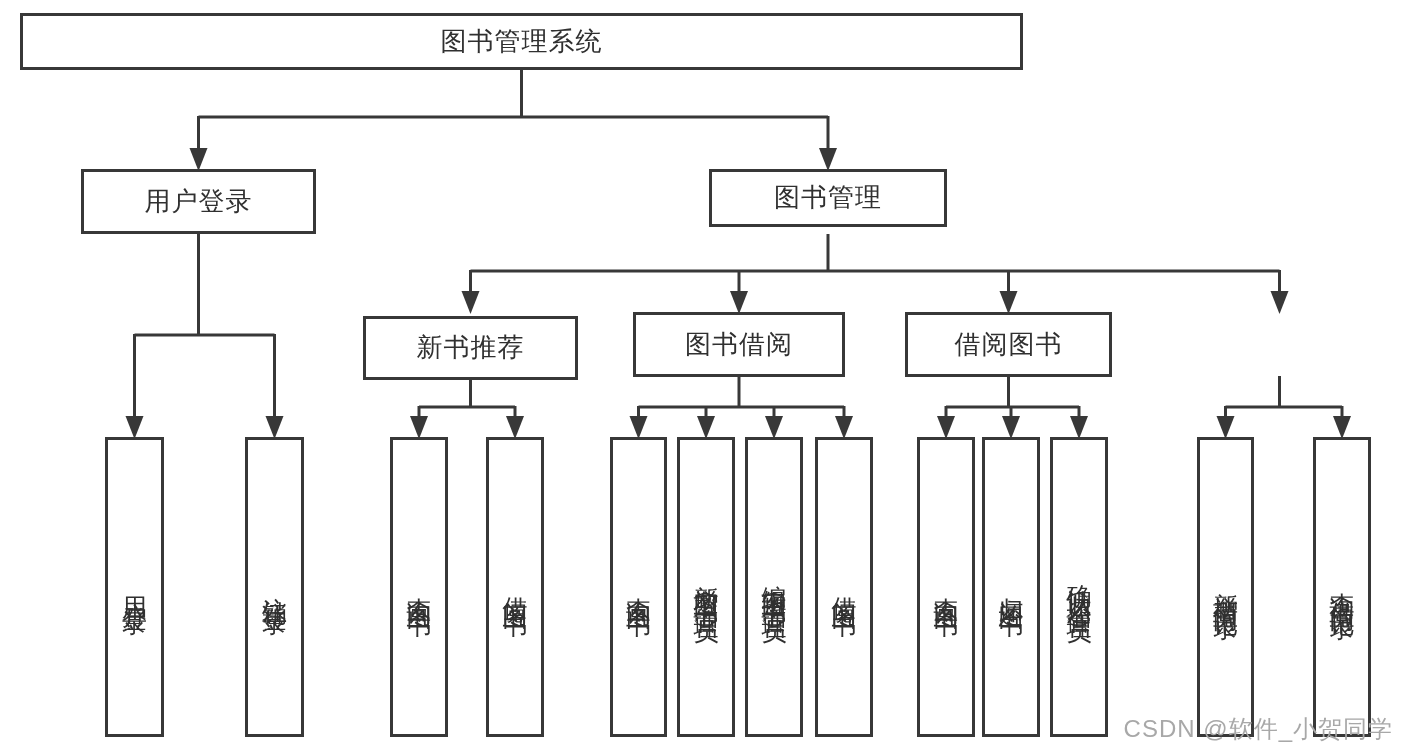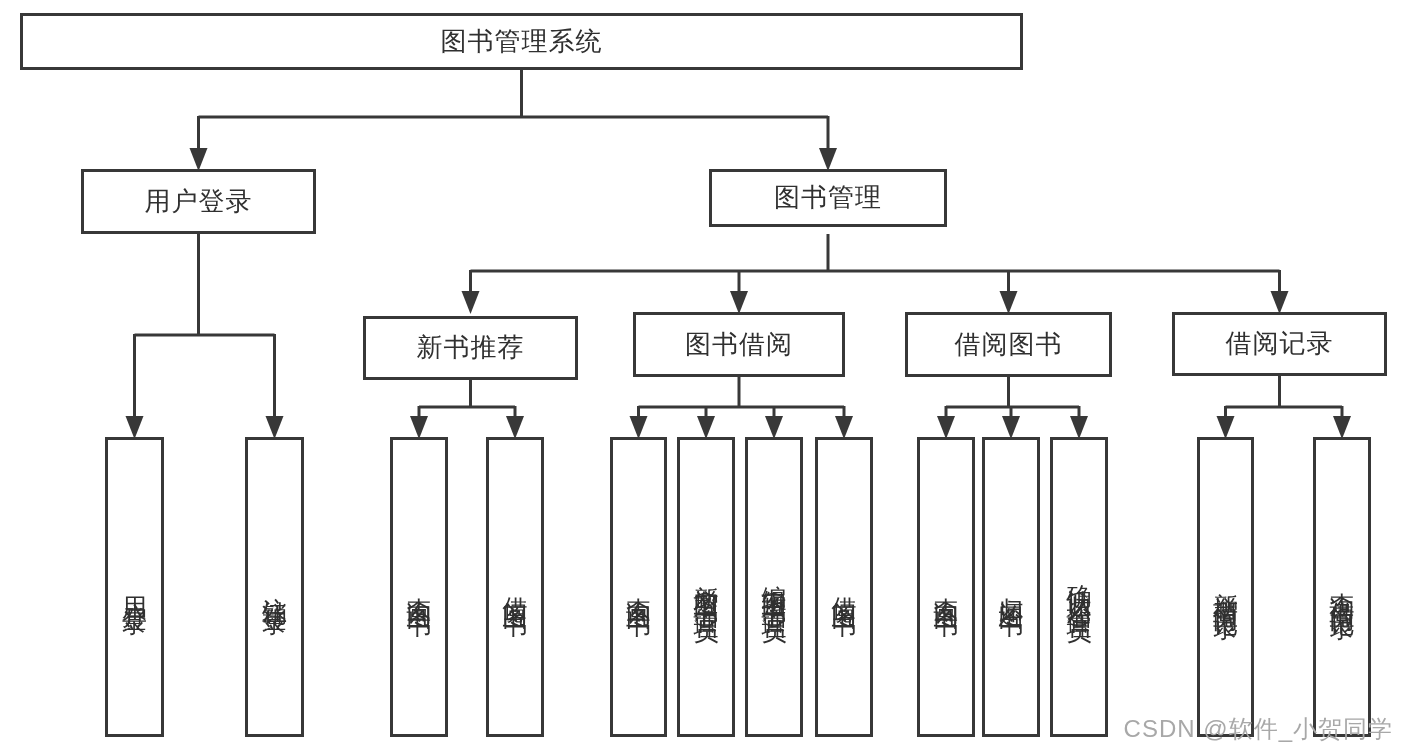--- a/index.html
+++ b/index.html
@@ -121,21 +121,20 @@
       <line x1="1342" y1="406" x2="1342" y2="419" stroke="#383838" stroke-width="3"></line>
       <polygon points="1333,416 1351,416 1342,439" fill="#383838"></polygon>
     </svg>
   <div class="nodes">
       <div class="node h" style="left: 20px; top: 13px; width: 1003px; height: 57px;">图书管理系统</div>
       <div class="node h" style="left: 81px; top: 169px; width: 235px; height: 65px;">用户登录</div>
       <div class="node h" style="left: 709px; top: 169px; width: 238px; height: 58px;">图书管理</div>
       <div class="node h" style="left: 363px; top: 316px; width: 215px; height: 64px;">新书推荐</div>
       <div class="node h" style="left: 633px; top: 312px; width: 212px; height: 65px;">图书借阅</div>
       <div class="node h" style="left: 905px; top: 312px; width: 207px; height: 65px;">借阅图书</div>
-      <div class="node h" style="left: 1172px; top: 312px; width: 215px; height: 64px;">借阅记录</div>
       <div class="node v" style="left: 105px; top: 437px; width: 59px; height: 300px;">用户登录</div>
       <div class="node v" style="left: 245px; top: 437px; width: 59px; height: 300px;">注销登录</div>
       <div class="node v" style="left: 390px; top: 437px; width: 58px; height: 300px;">查询图书</div>
       <div class="node v" style="left: 486px; top: 437px; width: 58px; height: 300px;">借阅图书</div>
       <div class="node v" style="left: 610px; top: 437px; width: 57px; height: 300px;">查询图书</div>
       <div class="node v" style="left: 677px; top: 437px; width: 58px; height: 300px;">新增图书（管理员）</div>
       <div class="node v" style="left: 745px; top: 437px; width: 58px; height: 300px;">编辑图书（管理员）</div>
       <div class="node v" style="left: 815px; top: 437px; width: 58px; height: 300px;">借阅图书</div>
       <div class="node v" style="left: 917px; top: 437px; width: 58px; height: 300px;">查询图书</div>
       <div class="node v" style="left: 982px; top: 437px; width: 58px; height: 300px;">归还图书</div>

